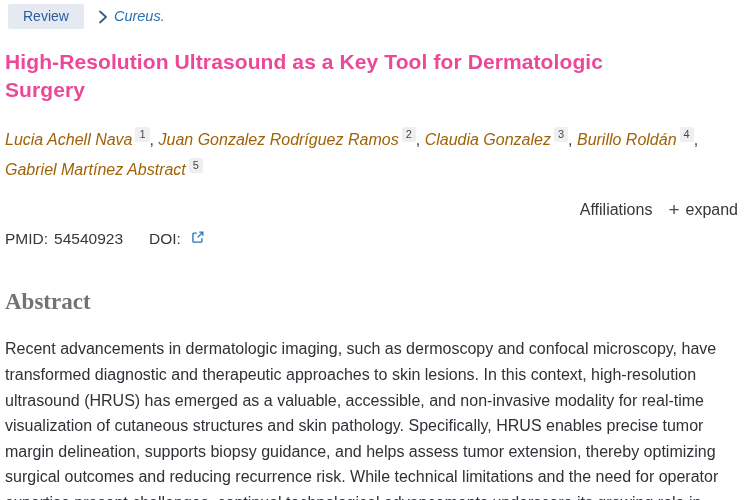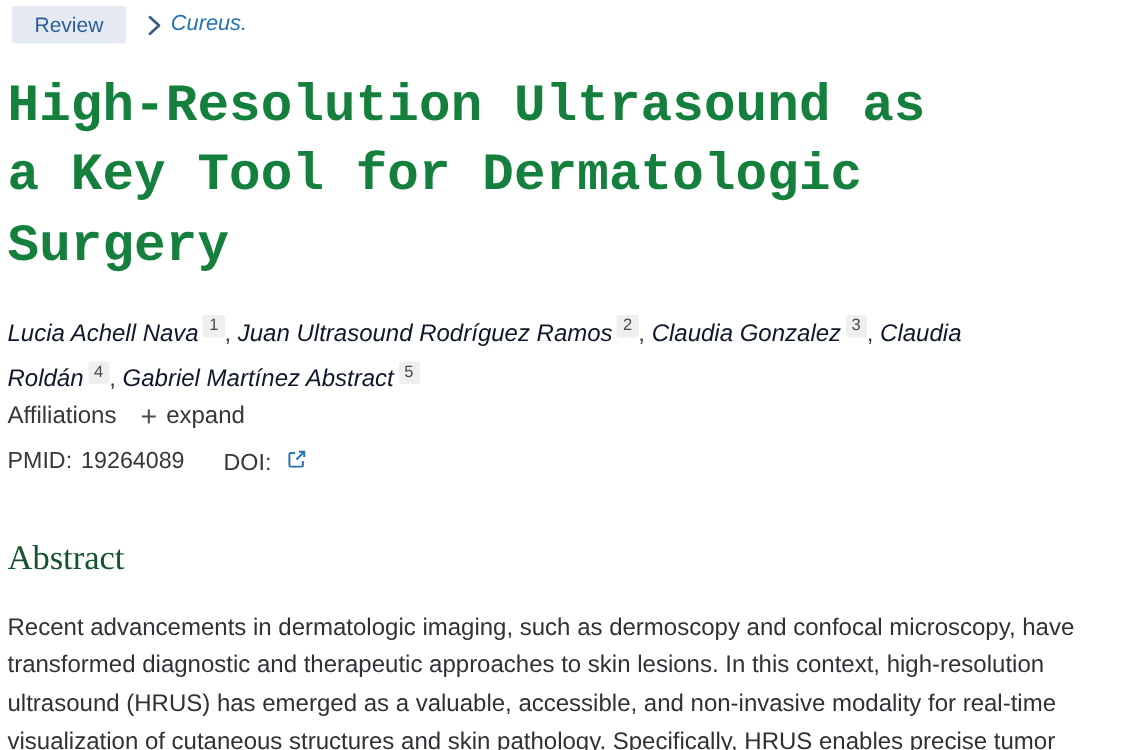--- a/index.html
+++ b/index.html
@@ -49,56 +49,58 @@
   a, .link {
     color: #2272b5;
     text-decoration: none;
     cursor: pointer;
     font-style: italic;
   }
   .journal-link { margin-right: 5px; }
 
   
   h1.title {
-    font-family: Liberation Mono, monospace;
+    font-family: Liberation Sans, sans-serif;
     font-weight: 700;
-    font-size: 35px;
+    font-size: 21px;
     line-height: 1.32;
-    color: #15803d;
+    color: #ec4899;
     margin: 19px 0 0 0;
     max-width: 650px;
     letter-spacing: 0.1px;
   }
 
   
   .authors {
     margin-top: 21px;
     font-size: 16px;
     line-height: 1.9;
     max-width: 710px;
     color: #3c4043;
   }
-  .authors a { color: #0f172a; margin-top: 24px; }
+  .authors a { color: #a16207; margin-top: 24px; }
   .aff-sup {
     font-size: 11px;
     vertical-align: super;
     line-height: 0;
     background: #efefef;
     color: #45494e;
     padding: 1px 4px 2px 4px;
     border-radius: 2px;
     margin-left: 3px;
   }
 
   
   .affiliations {
+    margin-top: 15px;
     font-size: 16px;
     color: #34373b;
     display: flex;
     align-items: center;
+    justify-content: flex-end;
   }
   .expand-btn {
     display: inline-flex;
     align-items: center;
     margin-left: 16px;
     color: #34373b;
     cursor: pointer;
     background: none;
     border: none;
     font-size: 16px;
@@ -121,23 +123,23 @@
     display: flex;
     align-items: center;
   }
   .id-group { margin-right: 26px; display: inline-flex; align-items: flex-end; }
   .id-label { margin-right: 6px; }
   .ext-icon { margin-left: 4px; display: inline-flex; align-items: center; }
 
   
   h2.abstract-heading {
     font-family: "Liberation Serif", "DejaVu Serif", serif;
-    font-weight: 400;
+    font-weight: 700;
     font-size: 23px;
-    color: #14532d;
+    color: #737373;
     margin: 41px 0 0 0;
   }
   .abstract-text {
     margin-top: 21px;
     font-size: 16px;
     line-height: 25.6px;
     color: #2e3236;
     max-width: 744px;
   }
 </style>
@@ -151,34 +153,34 @@
     <span class="chevron">
       <svg width="10" height="14" viewBox="0 0 10 14">
           <polyline points="2,1.5 8,7 2,12.5" fill="none" stroke="#3d5a80" stroke-width="1.8" stroke-linecap="round" stroke-linejoin="round"></polyline>
         </svg>
     </span>
     <a class="journal-link">Cureus.</a>
   </div>
 
   <h1 class="title">High-Resolution Ultrasound as a Key Tool for Dermatologic Surgery</h1>
 
-  <div class="authors"><a>Lucia Achell Nava</a><span class="aff-sup">1</span>, <a>Juan Ultrasound Rodríguez Ramos</a><span class="aff-sup">2</span>, <a>Claudia Gonzalez</a><span class="aff-sup">3</span>, <a>Claudia Roldán</a><span class="aff-sup">4</span>, <a>Gabriel Martínez Abstract</a><span class="aff-sup">5</span></div>
+  <div class="authors"><a>Lucia Achell Nava</a><span class="aff-sup">1</span>, <a>Juan Gonzalez Rodríguez Ramos</a><span class="aff-sup">2</span>, <a>Claudia Gonzalez</a><span class="aff-sup">3</span>, <a>Burillo Roldán</a><span class="aff-sup">4</span>, <a>Gabriel Martínez Abstract</a><span class="aff-sup">5</span></div>
 
   <div class="affiliations">
     <span>Affiliations</span>
     <button class="expand-btn">
       <span class="plus-icon">+</span>
       <span>expand</span>
     </button>
   </div>
 
   <div class="ids-row">
     <span class="id-group">
       <span class="id-label">PMID:</span>
-      <span>19264089</span>
+      <span>54540923</span>
     </span>
     <span class="id-group">
       <span class="id-label">DOI:</span>
       <a>
         <span class="ext-icon">
             <svg width="14" height="14" viewBox="0 0 16 16">
               <path d="M6.5 3.5H3.2a1 1 0 0 0-1 1v8.3a1 1 0 0 0 1 1h8.3a1 1 0 0 0 1-1V9.5" fill="none" stroke="#2272b5" stroke-width="1.5"></path>
               <path d="M9.5 2.5h4v4" fill="none" stroke="#2272b5" stroke-width="1.5"></path>
               <path d="M13.2 2.8L7.6 8.4" fill="none" stroke="#2272b5" stroke-width="1.5"></path>
             </svg>

